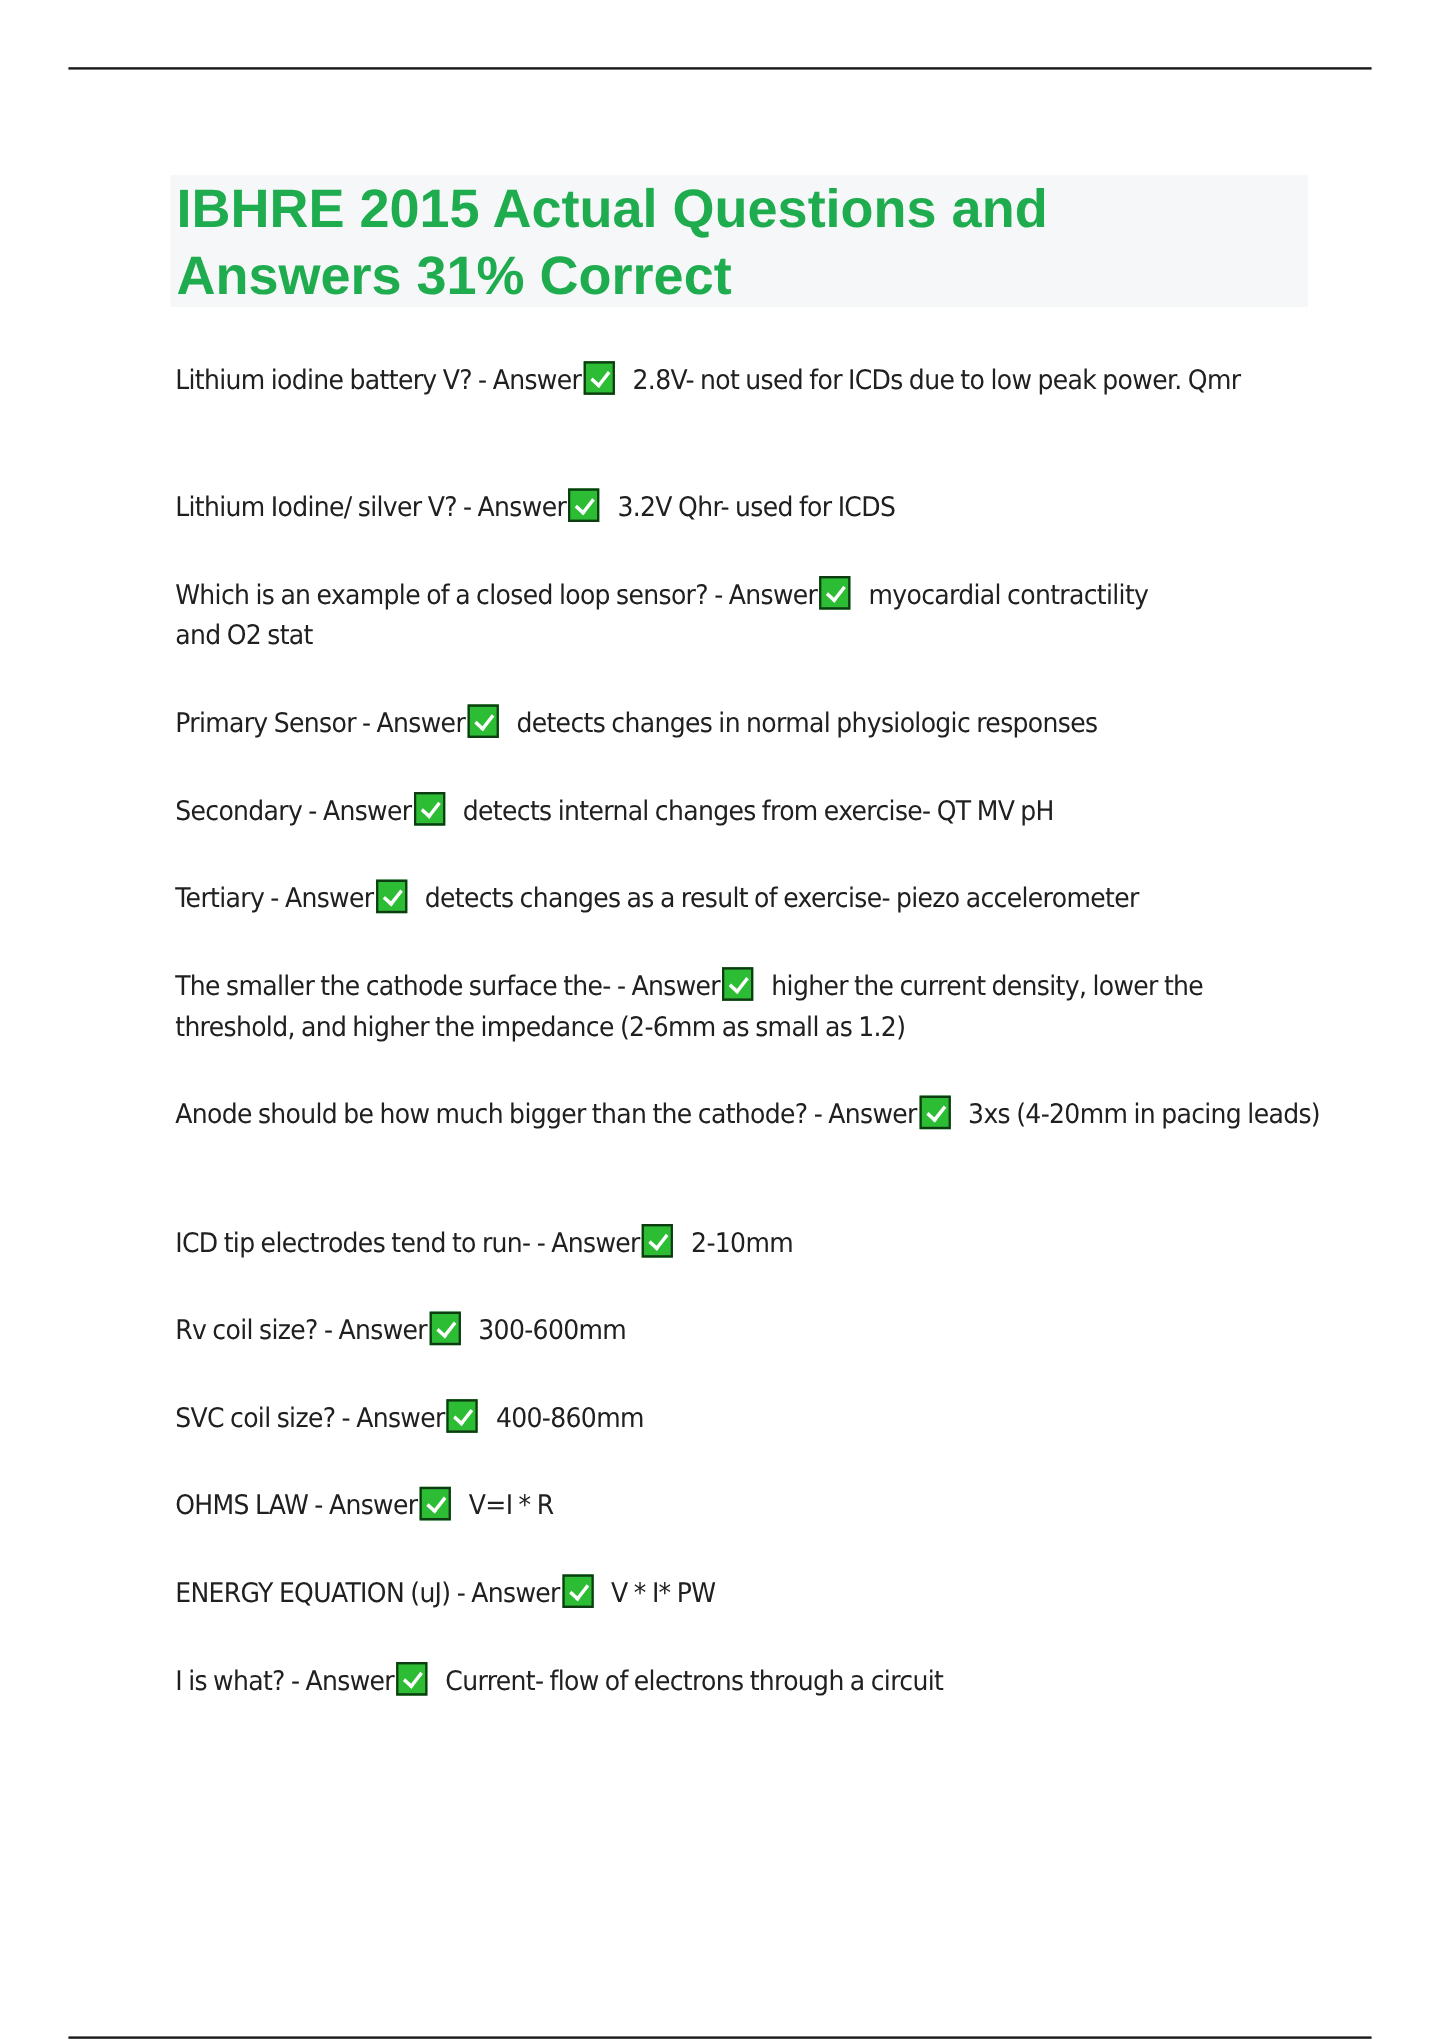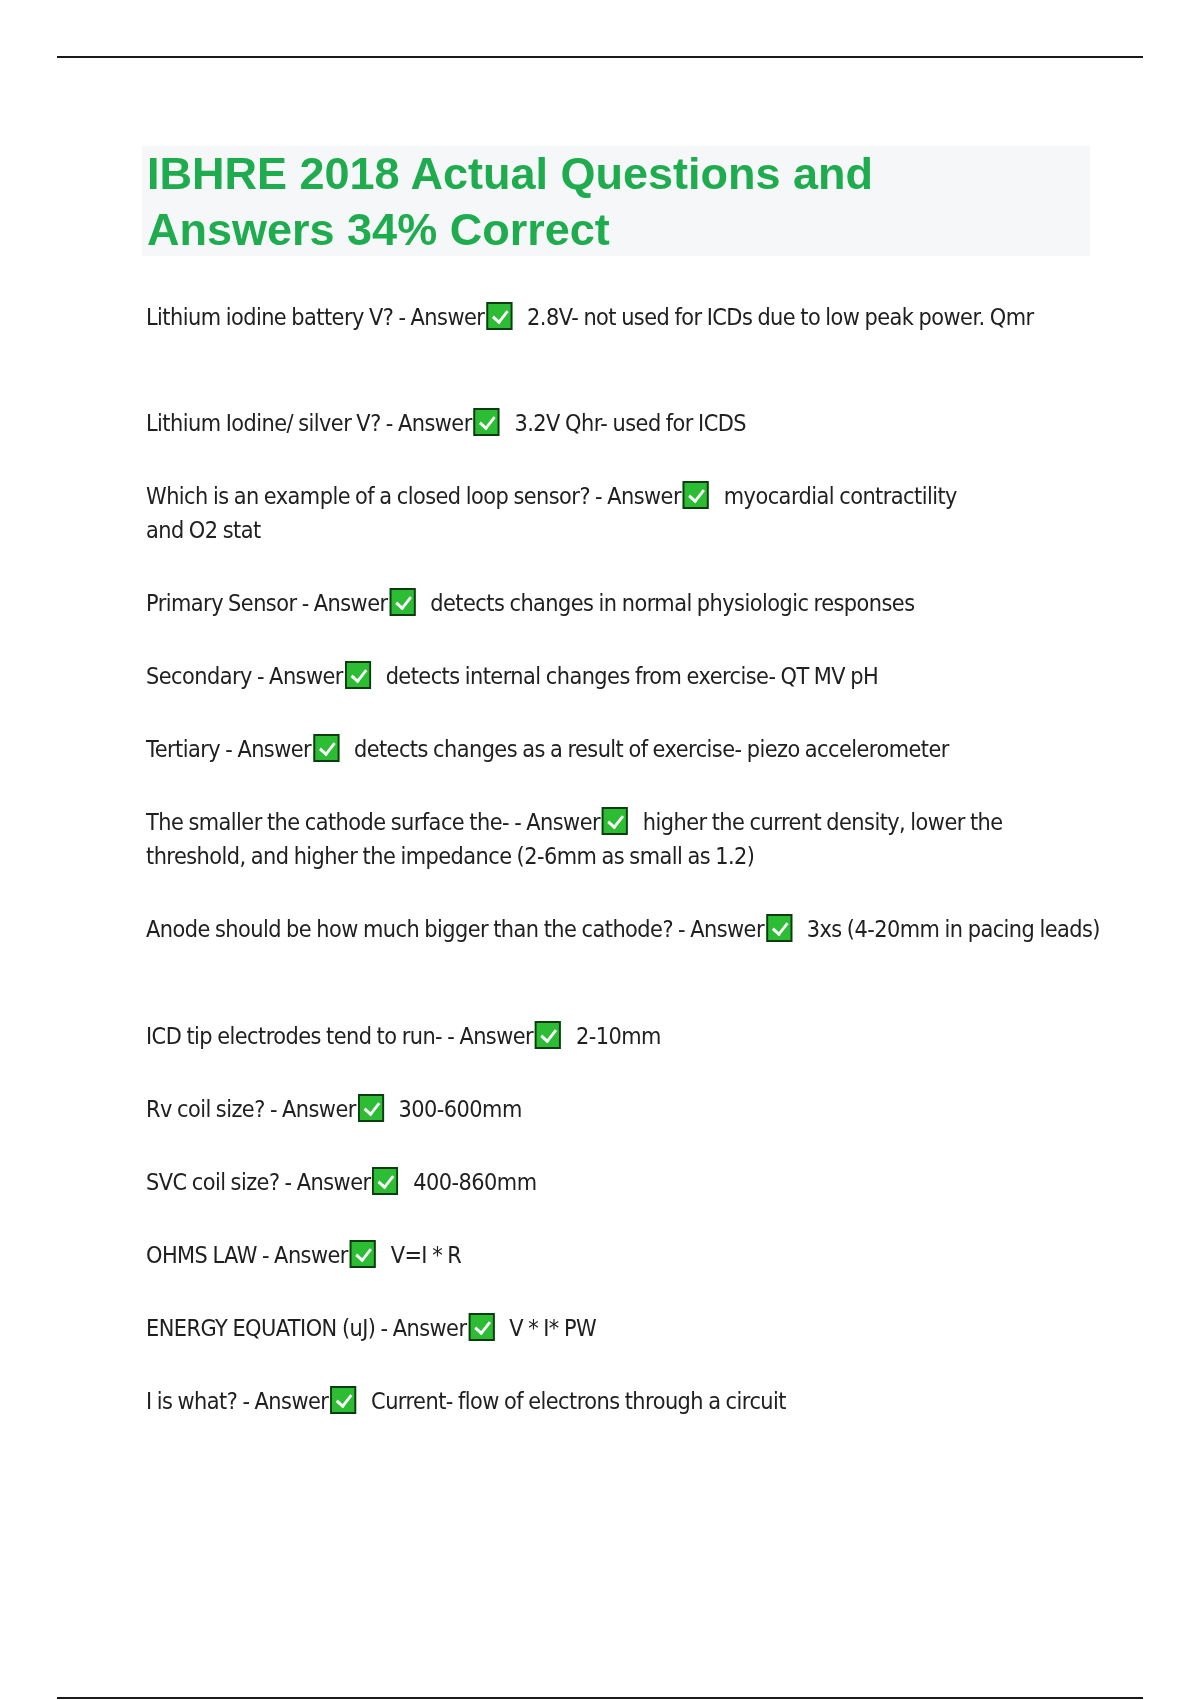--- a/index.html
+++ b/index.html
@@ -85,22 +85,22 @@
       transform: rotate(40deg);
     }
   </style>
 </head>
 <body>
 
 <div class="rule top"></div>
 
 <div class="title-block">
   <h1 class="title">
-    <span>IBHRE 2018 Actual Questions and</span><br>
-    <span>Answers 34% Correct</span>
+    <span>IBHRE 2015 Actual Questions and</span><br>
+    <span>Answers 31% Correct</span>
   </h1>
 </div>
 
 <div class="qa-list">
 
   <div class="qa" style="position:absolute;top:0px;">
     <span>Lithium iodine battery V?</span><span> - Answer</span><span class="check"></span><span style="display:inline;">2.8V- not used for ICDs due to low peak power. Qmr</span>
   </div>
 
   <div class="qa" style="position:absolute;top:106px;">

